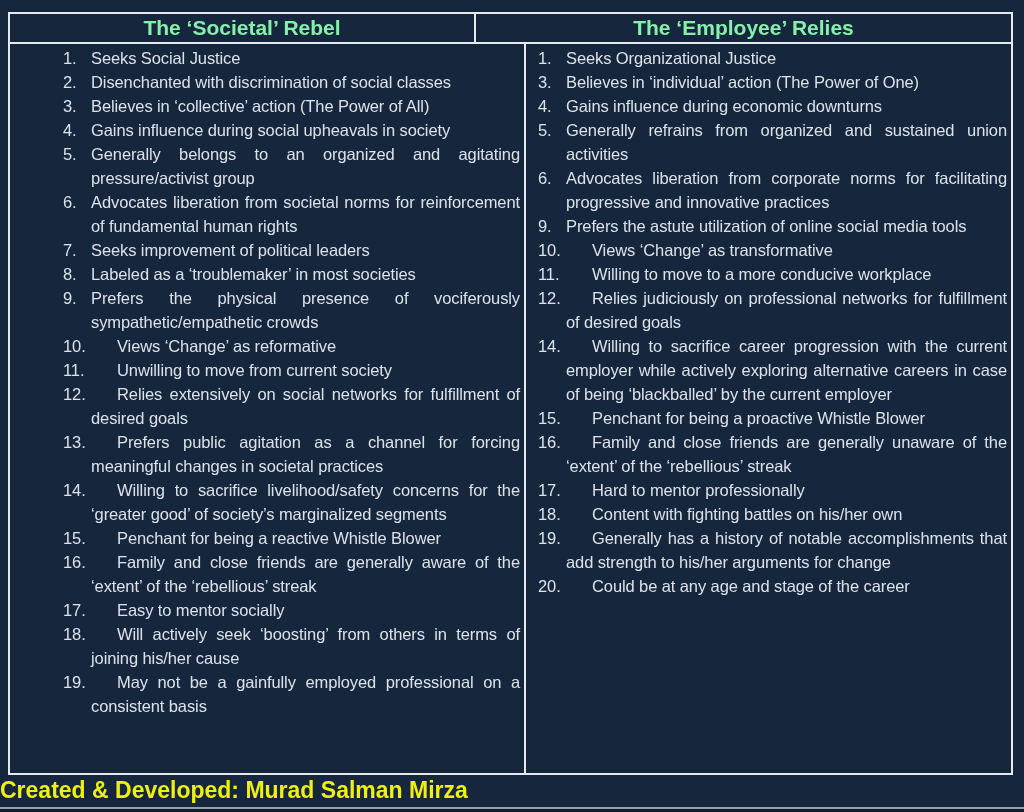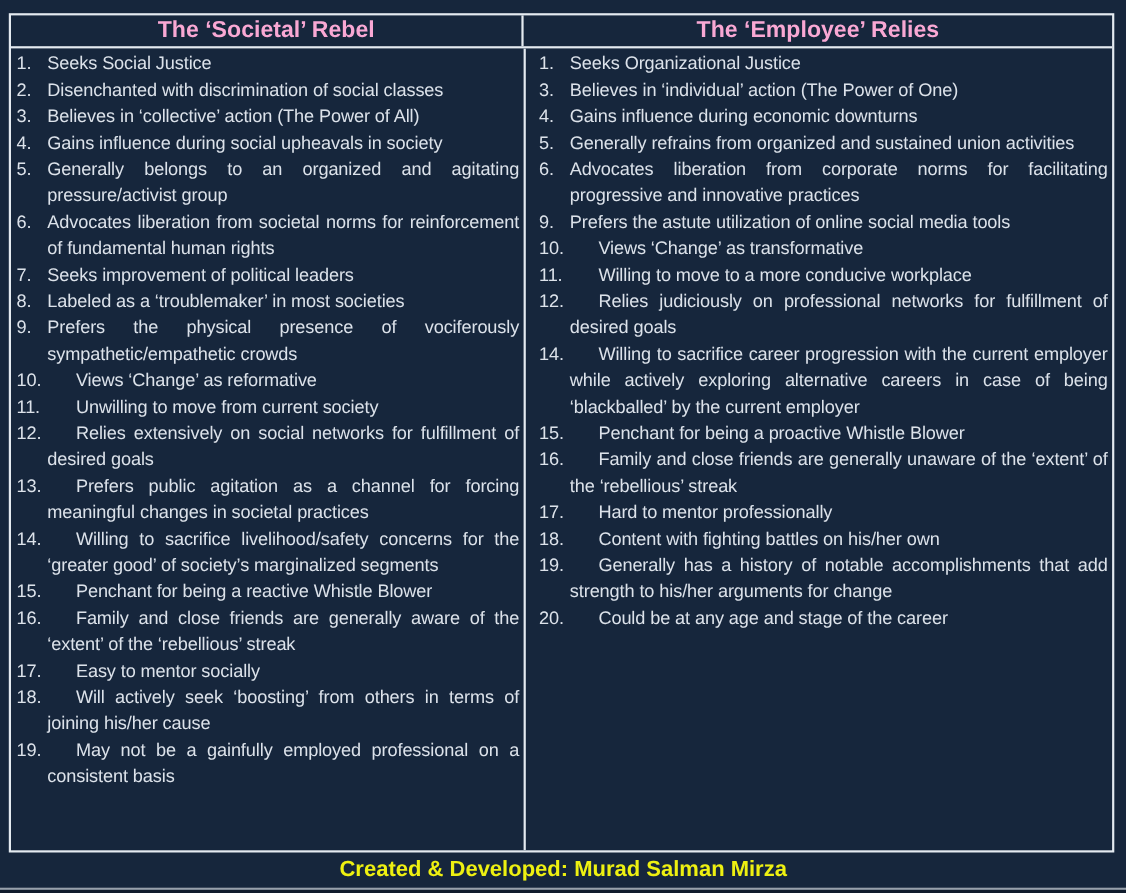--- a/index.html
+++ b/index.html
@@ -24,39 +24,40 @@
     display: flex;
     flex-direction: column;
     background: #16263c;
   }
   .header-row {
     display: flex;
     border-bottom: 2px solid #e4eaf0;
     flex: 0 0 auto;
   }
   .header-cell {
-    color: #f9a8d4;
+    color: #86efac;
     font-weight: bold;
     font-size: 21px;
     line-height: 26px;
     text-align: center;
     padding: 1px 0;
   }
   .header-cell.left {
     width: 464px;
     border-right: 2px solid #e4eaf0;
     flex: 0 0 auto;
   }
   .header-cell.right {
     flex: 1 1 auto;
   }
   .body-row {
     display: flex;
     flex: 1 1 auto;
     overflow: hidden;
+    margin-left: 48px;
   }
   .list-col {
     padding: 2px 4px 0 5px;
     overflow: hidden;
   }
   .list-col.left {
     width: 457px;
     border-right: 2px solid #e4eaf0;
     flex: 0 0 auto;
   }
@@ -80,24 +81,23 @@
     text-align: left;
   }
   .item.w2 .num {
     width: 54px;
   }
   .footer-bar {
     position: absolute;
     left: 0;
     top: 777px;
     width: 100%;
-    text-align: center;
     color: #eef011;
     font-weight: bold;
-    font-size: 20px;
+    font-size: 23px;
     line-height: 26px;
   }
   .bottom-line {
     position: absolute;
     left: 0;
     bottom: 3px;
     width: 100%;
     height: 2px;
     background: #97a0ab;
   }

